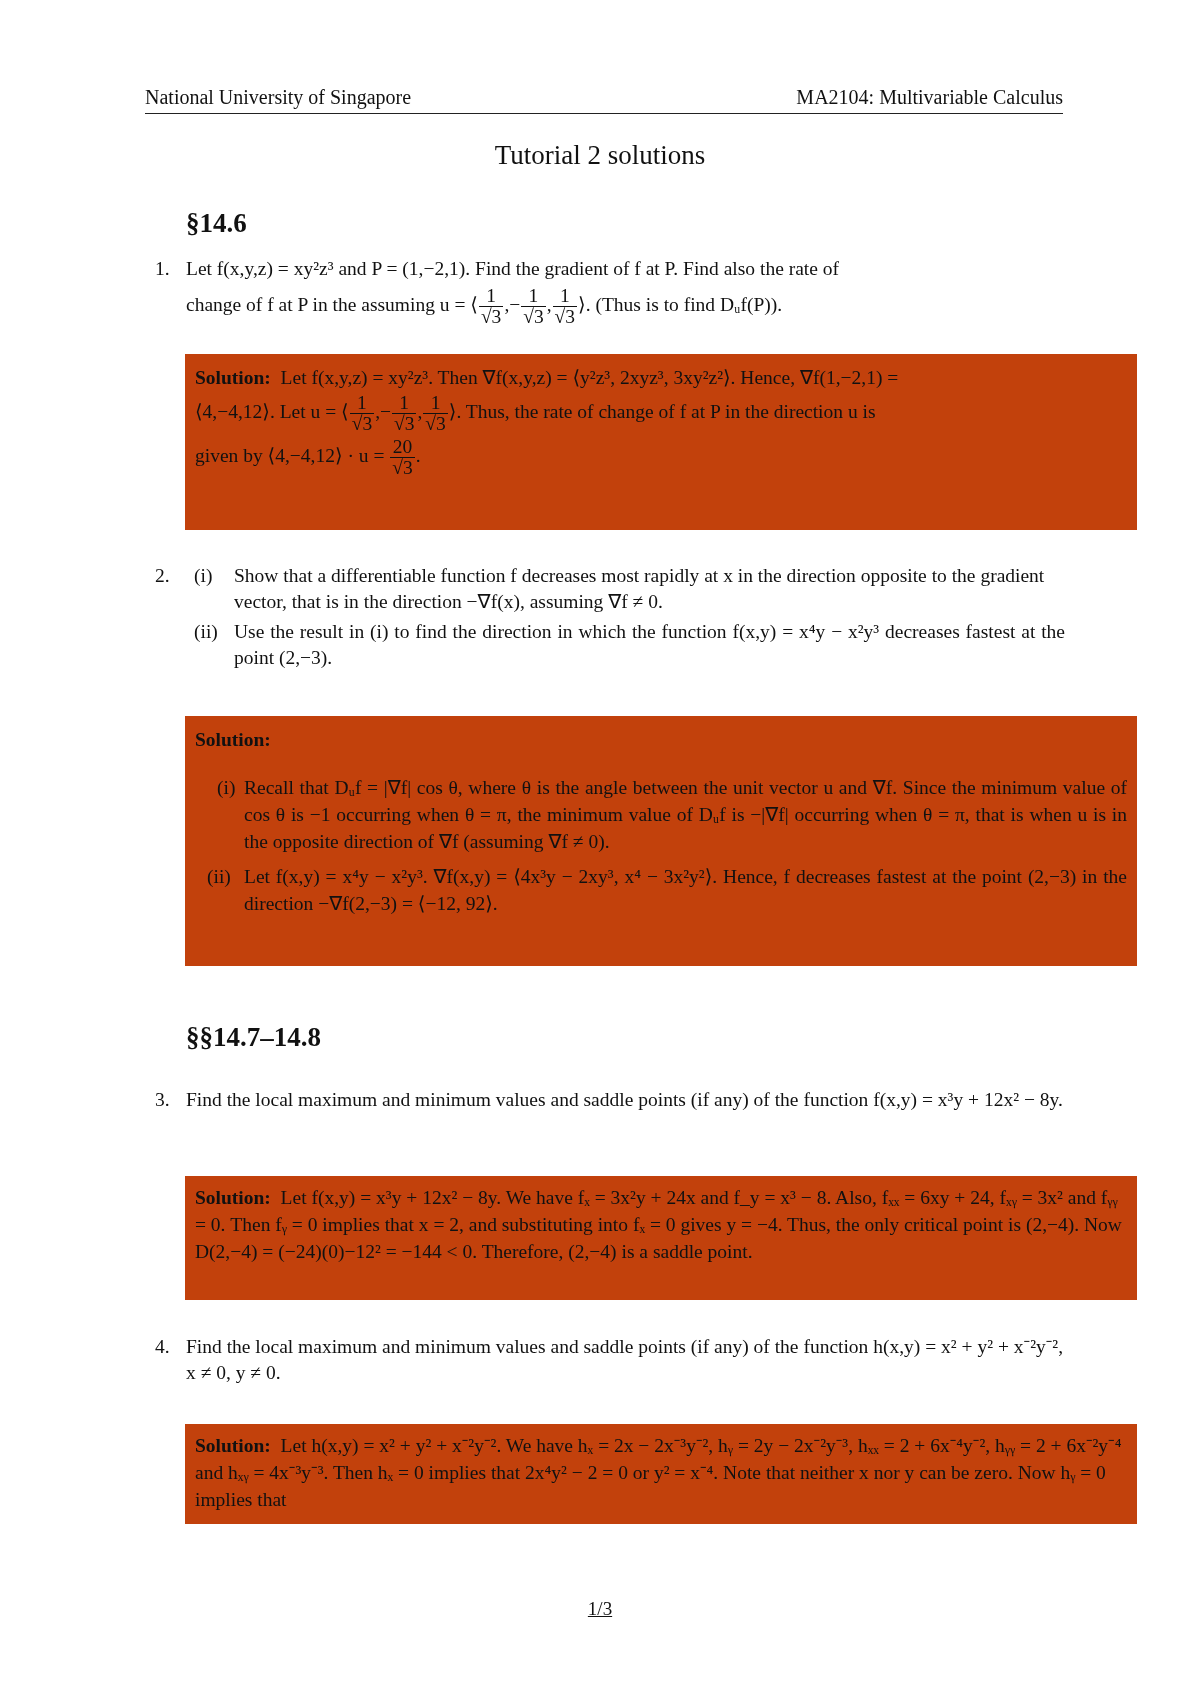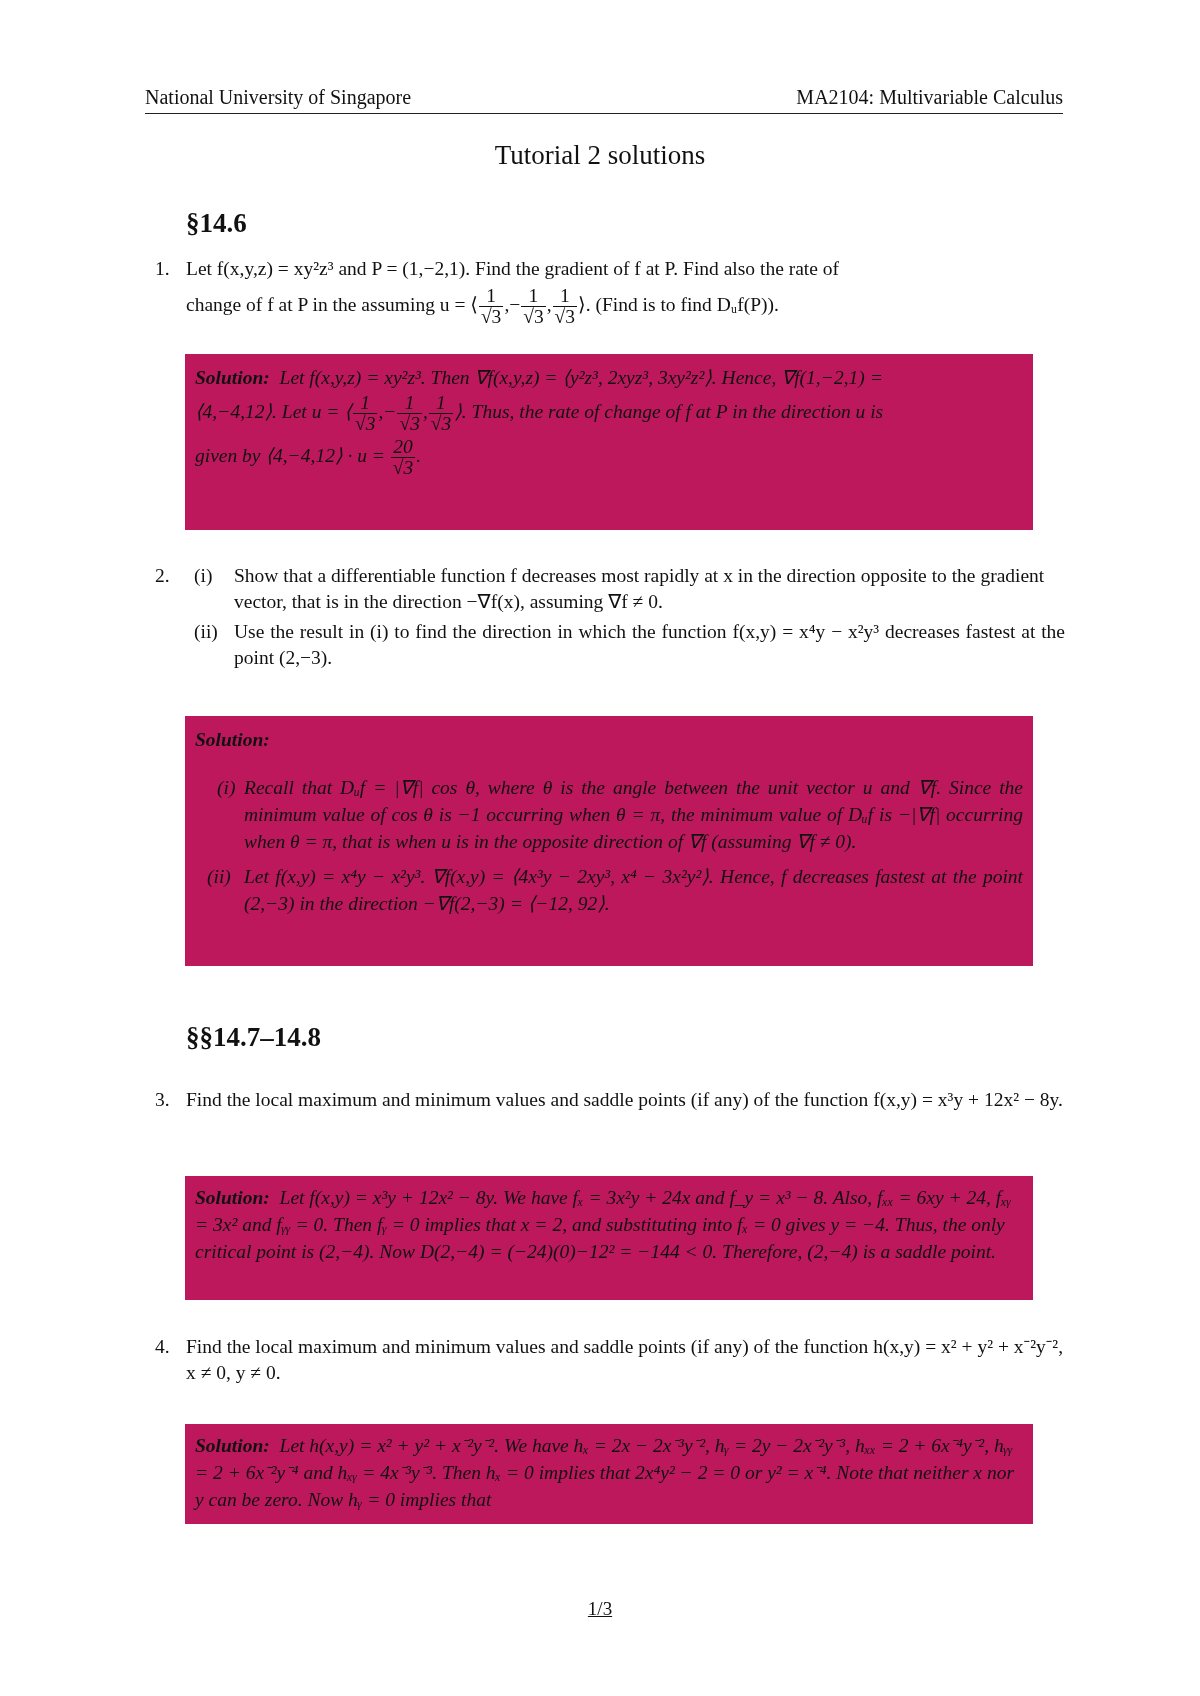--- a/index.html
+++ b/index.html
@@ -9,22 +9,22 @@
   .hdr { position:absolute; left:145px; top:86px; width:918px; height:27px;
          border-bottom:1.5px solid #222; font-family:"Liberation Serif", serif; font-size:20px; }
   .hdr .l { position:absolute; left:0; top:0; }
   .hdr .r { position:absolute; right:0; top:0; }
   .title { position:absolute; left:0; width:1200px; top:140px; text-align:center;
            font-family:"Liberation Serif", serif; font-size:27px; }
   .sec { position:absolute; left:186px; font-family:"Liberation Serif", serif; font-size:27px; font-weight:bold; }
   .q { position:absolute; left:155px; width:910px; font-family:"Liberation Serif", serif; font-size:19.5px; line-height:26px; }
   .q .num { position:absolute; left:0; top:0; }
   .q .body { margin-left:31px; }
-  .sol { position:absolute; left:185px; width:848px; background:#be185d; padding:8px 10px;
-         box-sizing:border-box; font-family:"Liberation Serif", serif; font-size:19.5px; line-height:27px;font-style:italic; }
+  .sol { position:absolute; left:185px; width:952px; background:#c2410c; padding:8px 10px;
+         box-sizing:border-box; font-family:"Liberation Serif", serif; font-size:19.5px; line-height:27px; }
   .sol b { font-weight:bold; }
   .sub { position:relative; padding-left:49px; }
   .sub .lbl { position:absolute; left:8px; top:0; }
   .frac { display:inline-block; vertical-align:middle; text-align:center; line-height:1.05; margin:0 1px; }
   .frac .n { display:block; border-bottom:1px solid #111; padding:0 2px; }
   .frac .d { display:block; padding:0 2px; }
   .footer { position:absolute; left:0; width:1200px; top:1598px; text-align:center;
             font-family:"Liberation Serif", serif; font-size:19px;text-decoration:underline; }
 </style>
 </head>
@@ -39,21 +39,21 @@
 
   <div class="title">Tutorial 2 solutions</div>
 
   <div class="sec" style="top:208px">§14.6</div>
 
   <div class="q" style="top:256px">
     <span class="num">1.</span>
     <div class="body">
       <div>Let f(x,y,z) = xy²z³ and P = (1,−2,1). Find the gradient of f at P. Find also the rate of</div>
       <div style="margin-top:4px">
-        <span>change of f at P in the assuming u = ⟨</span><span class="frac"><span class="n">1</span><span class="d">√3</span></span>,<span>−</span><span class="frac"><span class="n">1</span><span class="d">√3</span></span>,<span class="frac"><span class="n">1</span><span class="d">√3</span></span><span>⟩. (Find is to find Dᵤf(P)).</span>
+        <span>change of f at P in the assuming u = ⟨</span><span class="frac"><span class="n">1</span><span class="d">√3</span></span>,<span>−</span><span class="frac"><span class="n">1</span><span class="d">√3</span></span>,<span class="frac"><span class="n">1</span><span class="d">√3</span></span><span>⟩. (Thus is to find Dᵤf(P)).</span>
       </div>
     </div>
   </div>
 
   <div class="sol" style="top:354px; height:176px; padding-top:10px">
     <div><b>Solution:</b>&nbsp; <span>Let f(x,y,z) = xy²z³. Then ∇f(x,y,z) = ⟨y²z³, 2xyz³, 3xy²z²⟩. Hence, ∇f(1,−2,1) =</span></div>
     <div style="margin-top:2px"><span>⟨4,−4,12⟩. Let u = ⟨</span><span class="frac"><span class="n">1</span><span class="d">√3</span></span>,<span>−</span><span class="frac"><span class="n">1</span><span class="d">√3</span></span>,<span class="frac"><span class="n">1</span><span class="d">√3</span></span><span>⟩. Thus, the rate of change of f at P in the direction u is</span></div>
     <div style="margin-top:2px"><span>given by ⟨4,−4,12⟩ · u =</span> <span class="frac"><span class="n">20</span><span class="d">√3</span></span><span>.</span></div>
   </div>
 

